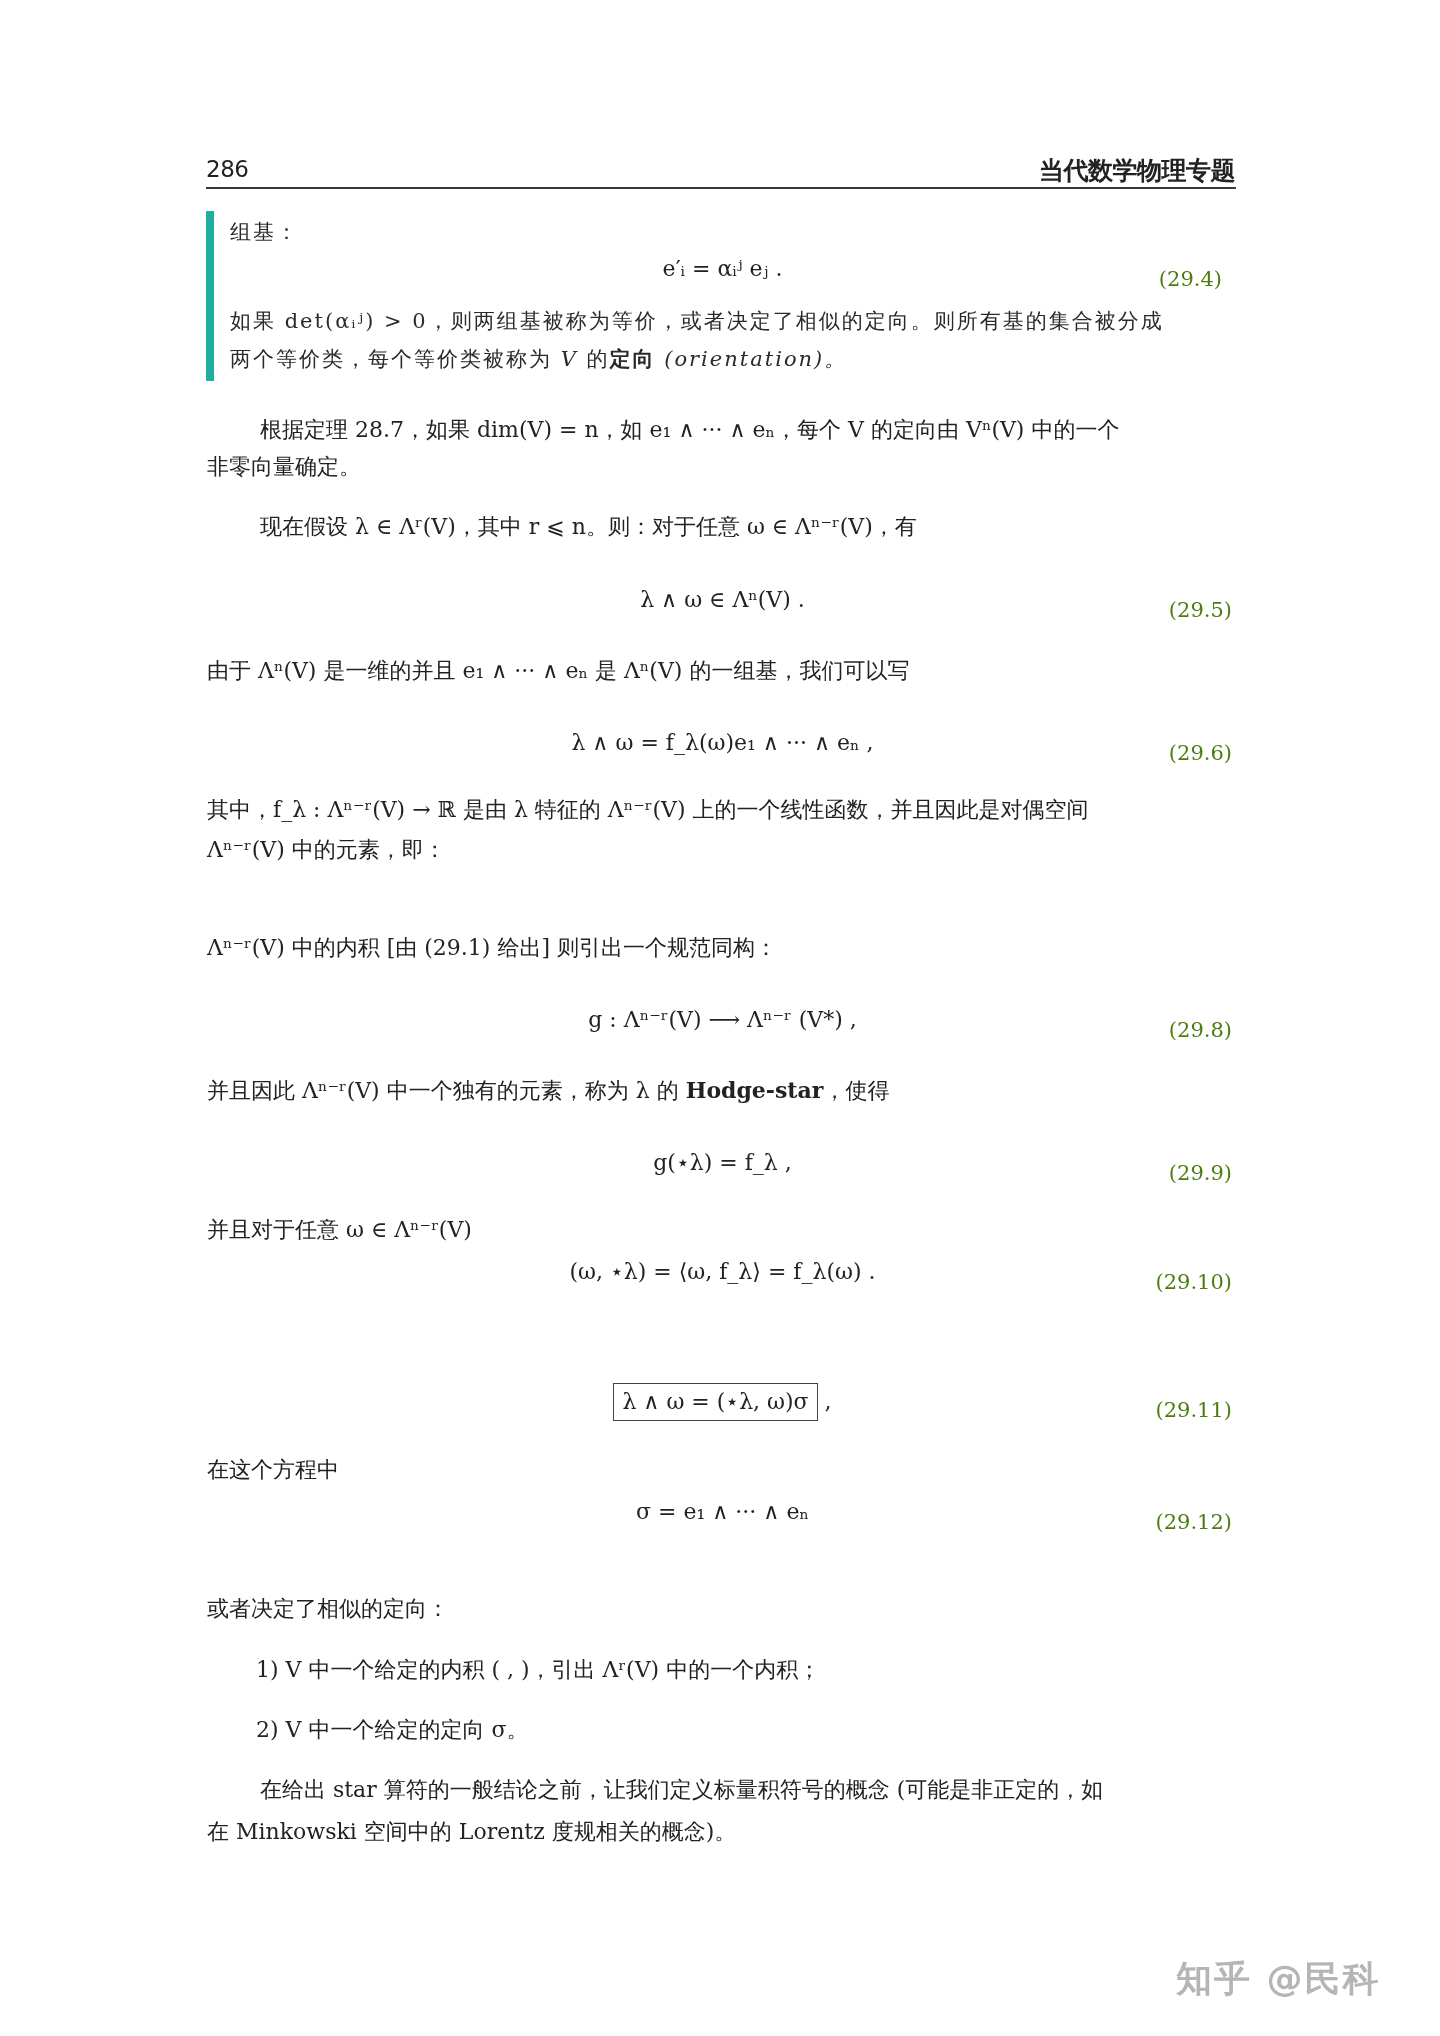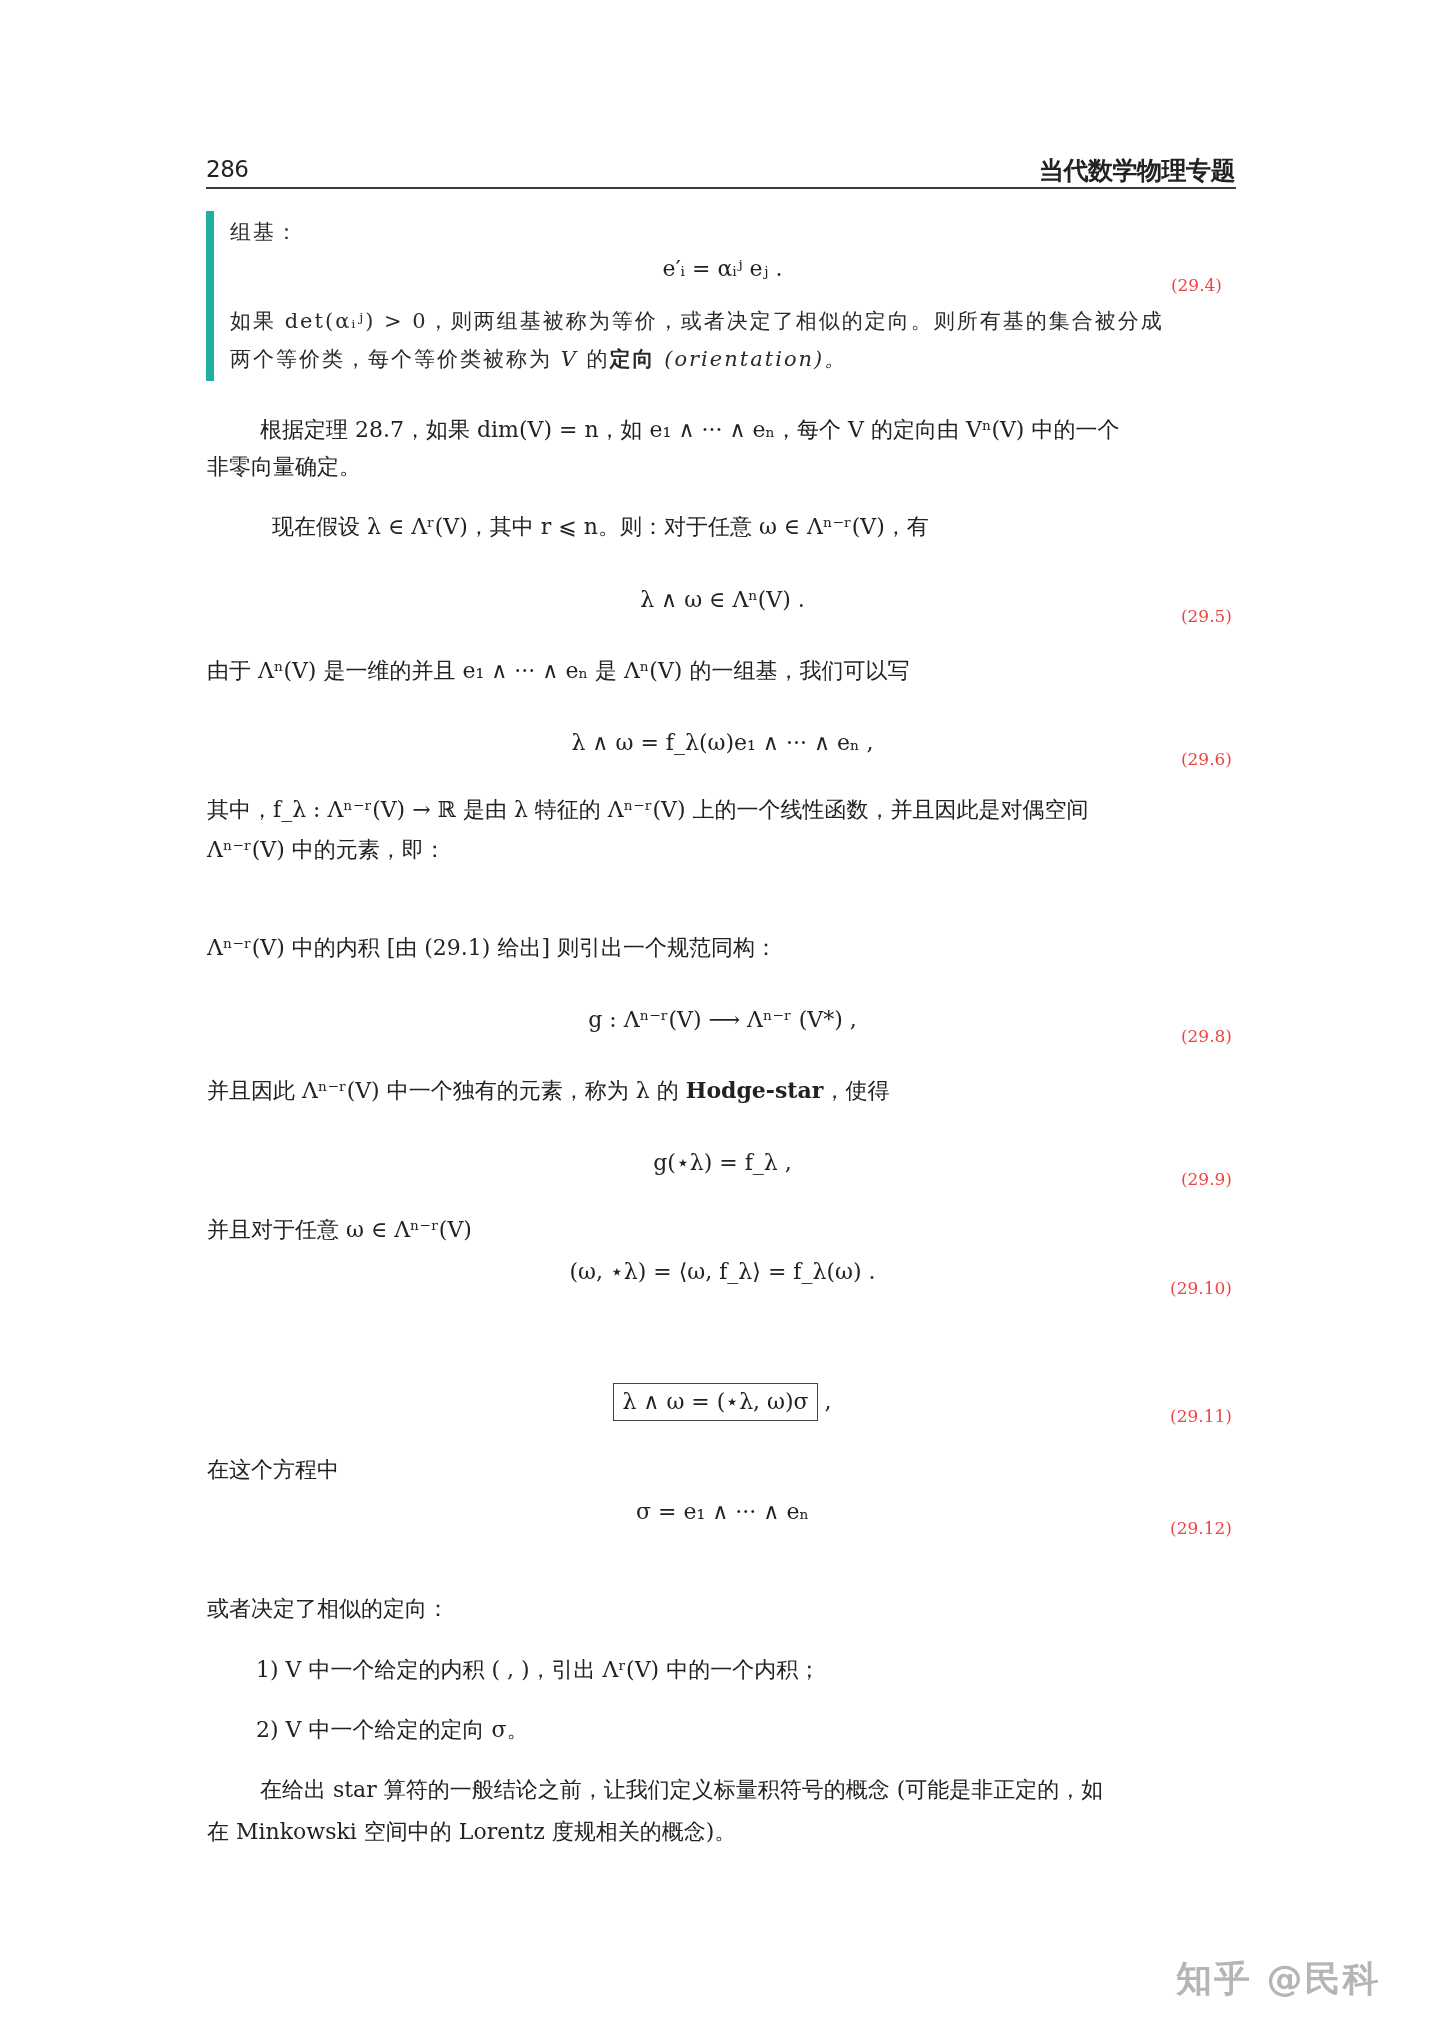--- a/index.html
+++ b/index.html
@@ -12,21 +12,21 @@
                font-weight: bold; font-size: 25px; color: #222; letter-spacing: -0.5px; }
   .hdr-rule { position: absolute; left: 206px; top: 187px; width: 1030px; height: 2px; background: #3a3a3a; }
   .callout-bar { position: absolute; left: 206px; top: 211px; width: 8px; height: 170px; background: #1fae9f; }
   .line { position: absolute; font-size: 22px; line-height: 30px; white-space: nowrap; color: #222; }
   .body { left: 207px; width: 1031px; }
   .indent { left: 260px; }
   .callout-text { left: 230px; font-size: 21px; letter-spacing: 2px; color: #2a2a2a; }
   .eq { position: absolute; left: 207px; width: 1031px; height: 34px; }
   .eq .math { position: absolute; left: 0; right: 0; text-align: center; font-size: 22px; line-height: 34px;
               font-style: normal; white-space: nowrap; }
-  .eq .num { position: absolute; right: 6px; top: 16px; font-size: 17px; line-height: 34px; color: #ef4444; }
+  .eq .num { position: absolute; right: 6px; top: 10px; font-size: 21px; line-height: 34px; color: #4d7c0f; }
   .eq.in-callout .num { right: 16px; }
   i.v { font-style: italic; }
   .boxed { display: inline-block; border: 1.5px solid #444; padding: 2px 8px; line-height: 32px; }
   .bold { font-weight: bold; }
   .watermark { position: absolute; left: 1176px; top: 1955px; font-family: "DejaVu Sans", "Liberation Sans", sans-serif;
                font-size: 36px; color: #b5b5b5; letter-spacing: 2px; font-weight: bold; }
 </style>
 </head>
 <body>
 
@@ -43,21 +43,21 @@
     <div class="num">(29.4)</div>
   </div>
   <div class="line callout-text" style="top:306px;">如果 det(αᵢʲ) &gt; 0，则两组基被称为等价，或者决定了相似的定向。则所有基的集合被分成</div>
   <div class="line callout-text" style="top:344px;">
     <span>两个等价类，每个等价类被称为 </span><i class="v">V</i><span> 的</span><span class="bold">定向</span><i> (orientation)。</i>
   </div>
 
   <div class="line indent" style="top:415px;">根据定理 28.7，如果 dim(V) = n，如 e₁ ∧ ··· ∧ eₙ，每个 V 的定向由 Vⁿ(V) 中的一个</div>
   <div class="line body" style="top:452px;">非零向量确定。</div>
 
-  <div class="line indent" style="top:512px;margin-left:12px;">现在假设 λ ∈ Λʳ(V)，其中 r ⩽ n。则：对于任意 ω ∈ Λⁿ⁻ʳ(V)，有</div>
+  <div class="line indent" style="top:512px;">现在假设 λ ∈ Λʳ(V)，其中 r ⩽ n。则：对于任意 ω ∈ Λⁿ⁻ʳ(V)，有</div>
 
   <div class="eq" style="top:583px;">
     <div class="math">λ ∧ ω ∈ Λⁿ(V) .</div>
     <div class="num">(29.5)</div>
   </div>
 
   <div class="line body" style="top:656px;">由于 Λⁿ(V) 是一维的并且 e₁ ∧ ··· ∧ eₙ 是 Λⁿ(V) 的一组基，我们可以写</div>
 
   <div class="eq" style="top:726px;">
     <div class="math">λ ∧ ω = f_λ(ω)e₁ ∧ ··· ∧ eₙ ,</div>

